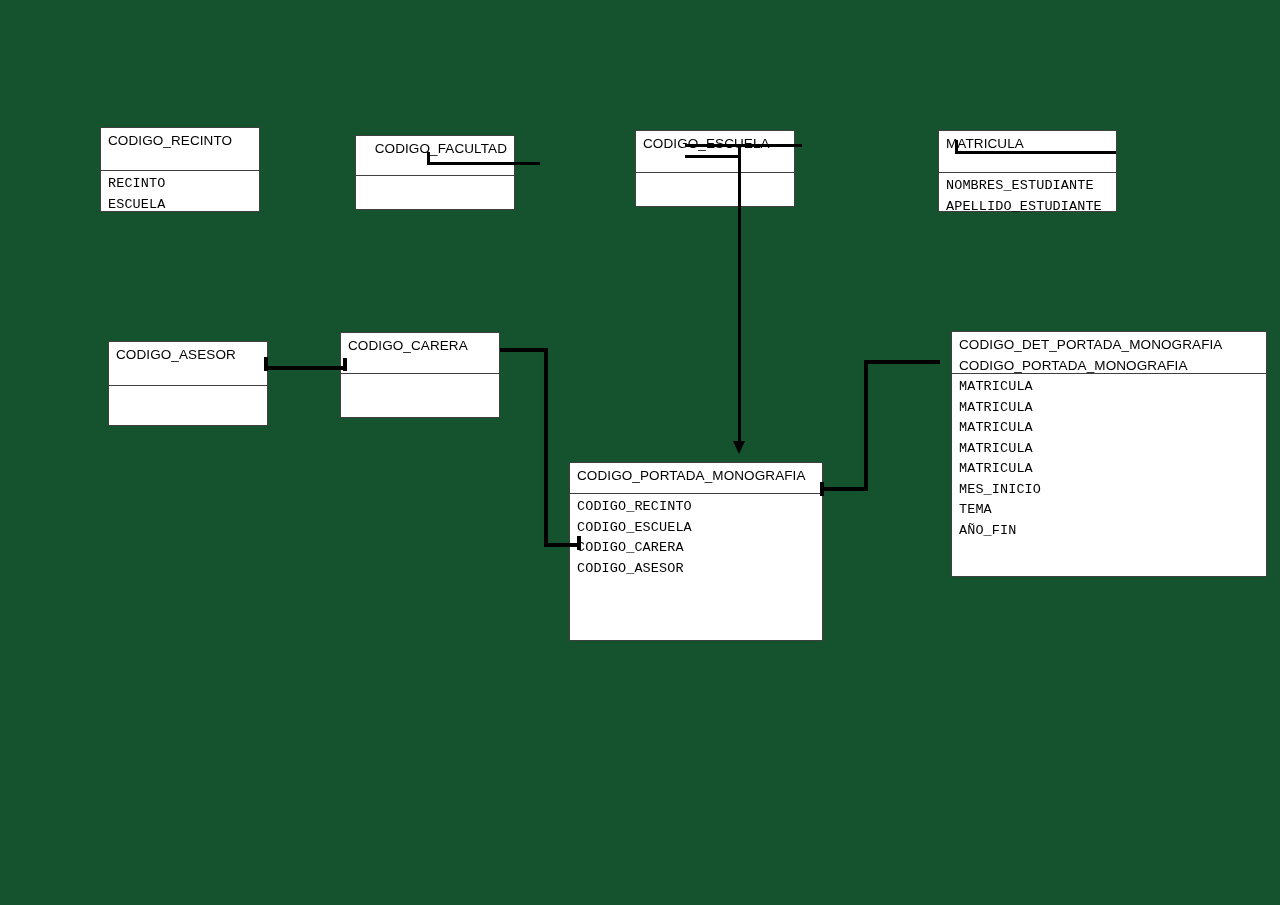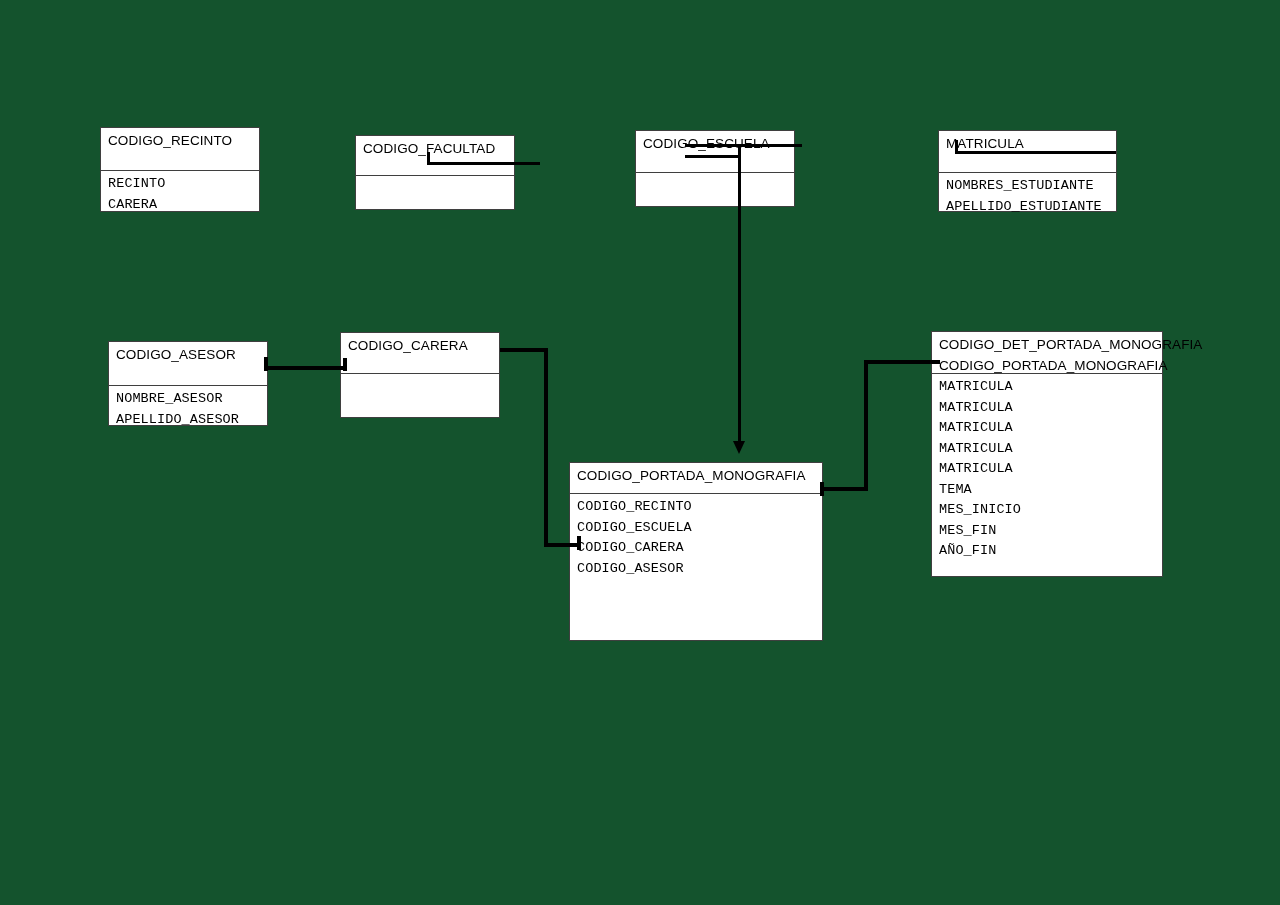--- a/index.html
+++ b/index.html
@@ -66,26 +66,26 @@
 <body>
 
 <div id="canvas">
 
   <div class="entity" style="left:100px; top:127px; width:160px; height:85px;">
     <div class="hdr" style="height:43px;">
       <div class="attr">CODIGO_RECINTO</div>
     </div>
     <div class="body">
       <div class="attr">RECINTO</div>
-      <div class="attr">CARERA</div>
+      <div class="attr">ESCUELA</div>
     </div>
   </div>
 
   <div class="entity" style="left:355px; top:135px; width:160px; height:75px;">
-    <div class="hdr" style="height:40px;">
+    <div class="hdr" style="height:40px;text-align:right;">
       <div class="attr">CODIGO_FACULTAD</div>
     </div>
   </div>
 
   <div class="entity" style="left:635px; top:130px; width:160px; height:77px;">
     <div class="hdr" style="height:42px;">
       <div class="attr">CODIGO_ESCUELA</div>
     </div>
   </div>
 
@@ -96,58 +96,53 @@
     <div class="body">
       <div class="attr">NOMBRES_ESTUDIANTE</div>
       <div class="attr">APELLIDO_ESTUDIANTE</div>
     </div>
   </div>
 
   <div class="entity" style="left:108px; top:341px; width:160px; height:85px;">
     <div class="hdr" style="height:44px;">
       <div class="attr">CODIGO_ASESOR</div>
     </div>
-    <div class="body">
-      <div class="attr">NOMBRE_ASESOR</div>
-      <div class="attr">APELLIDO_ASESOR</div>
-    </div>
   </div>
 
   <div class="entity" style="left:340px; top:332px; width:160px; height:86px;">
     <div class="hdr" style="height:41px;">
       <div class="attr">CODIGO_CARERA</div>
     </div>
   </div>
 
   <div class="entity" style="left:569px; top:462px; width:254px; height:179px;">
     <div class="hdr" style="height:31px;">
       <div class="attr">CODIGO_PORTADA_MONOGRAFIA</div>
     </div>
     <div class="body">
       <div class="attr">CODIGO_RECINTO</div>
       <div class="attr">CODIGO_ESCUELA</div>
       <div class="attr">CODIGO_CARERA</div>
       <div class="attr">CODIGO_ASESOR</div>
     </div>
   </div>
 
-  <div class="entity" style="left:931px; top:331px; width:232px; height:246px;">
+  <div class="entity" style="left:951px; top:331px; width:316px; height:246px;">
     <div class="hdr" style="height:42px;">
       <div class="attr">CODIGO_DET_PORTADA_MONOGRAFIA</div>
       <div class="attr">CODIGO_PORTADA_MONOGRAFIA</div>
     </div>
     <div class="body">
       <div class="attr">MATRICULA</div>
       <div class="attr">MATRICULA</div>
       <div class="attr">MATRICULA</div>
       <div class="attr">MATRICULA</div>
       <div class="attr">MATRICULA</div>
+      <div class="attr">MES_INICIO</div>
       <div class="attr">TEMA</div>
-      <div class="attr">MES_INICIO</div>
-      <div class="attr">MES_FIN</div>
       <div class="attr">AÑO_FIN</div>
     </div>
   </div>
 
   <div class="conn" style="left:427px; top:152px; width:3px; height:13px;"></div>
   <div class="conn" style="left:427px; top:162px; width:113px; height:3px;"></div>
 
   <div class="conn" style="left:955px; top:140px; width:3px; height:14px;"></div>
   <div class="conn" style="left:955px; top:151px; width:161px; height:3px;"></div>
 

